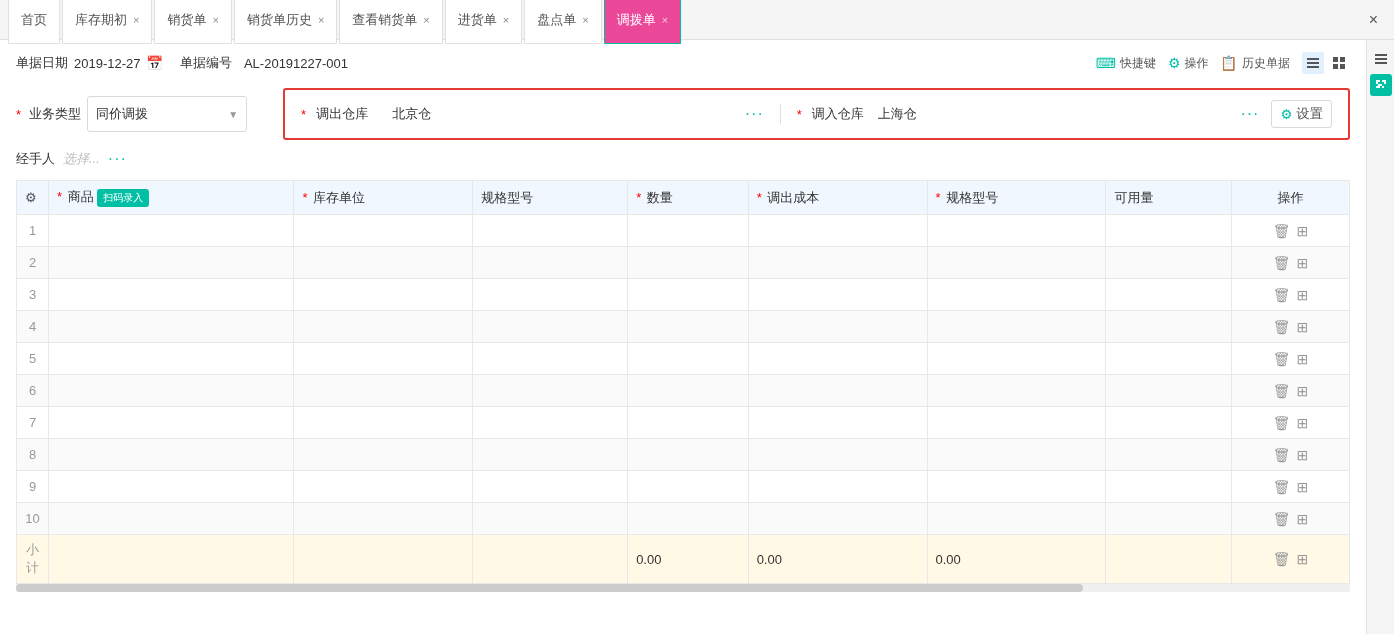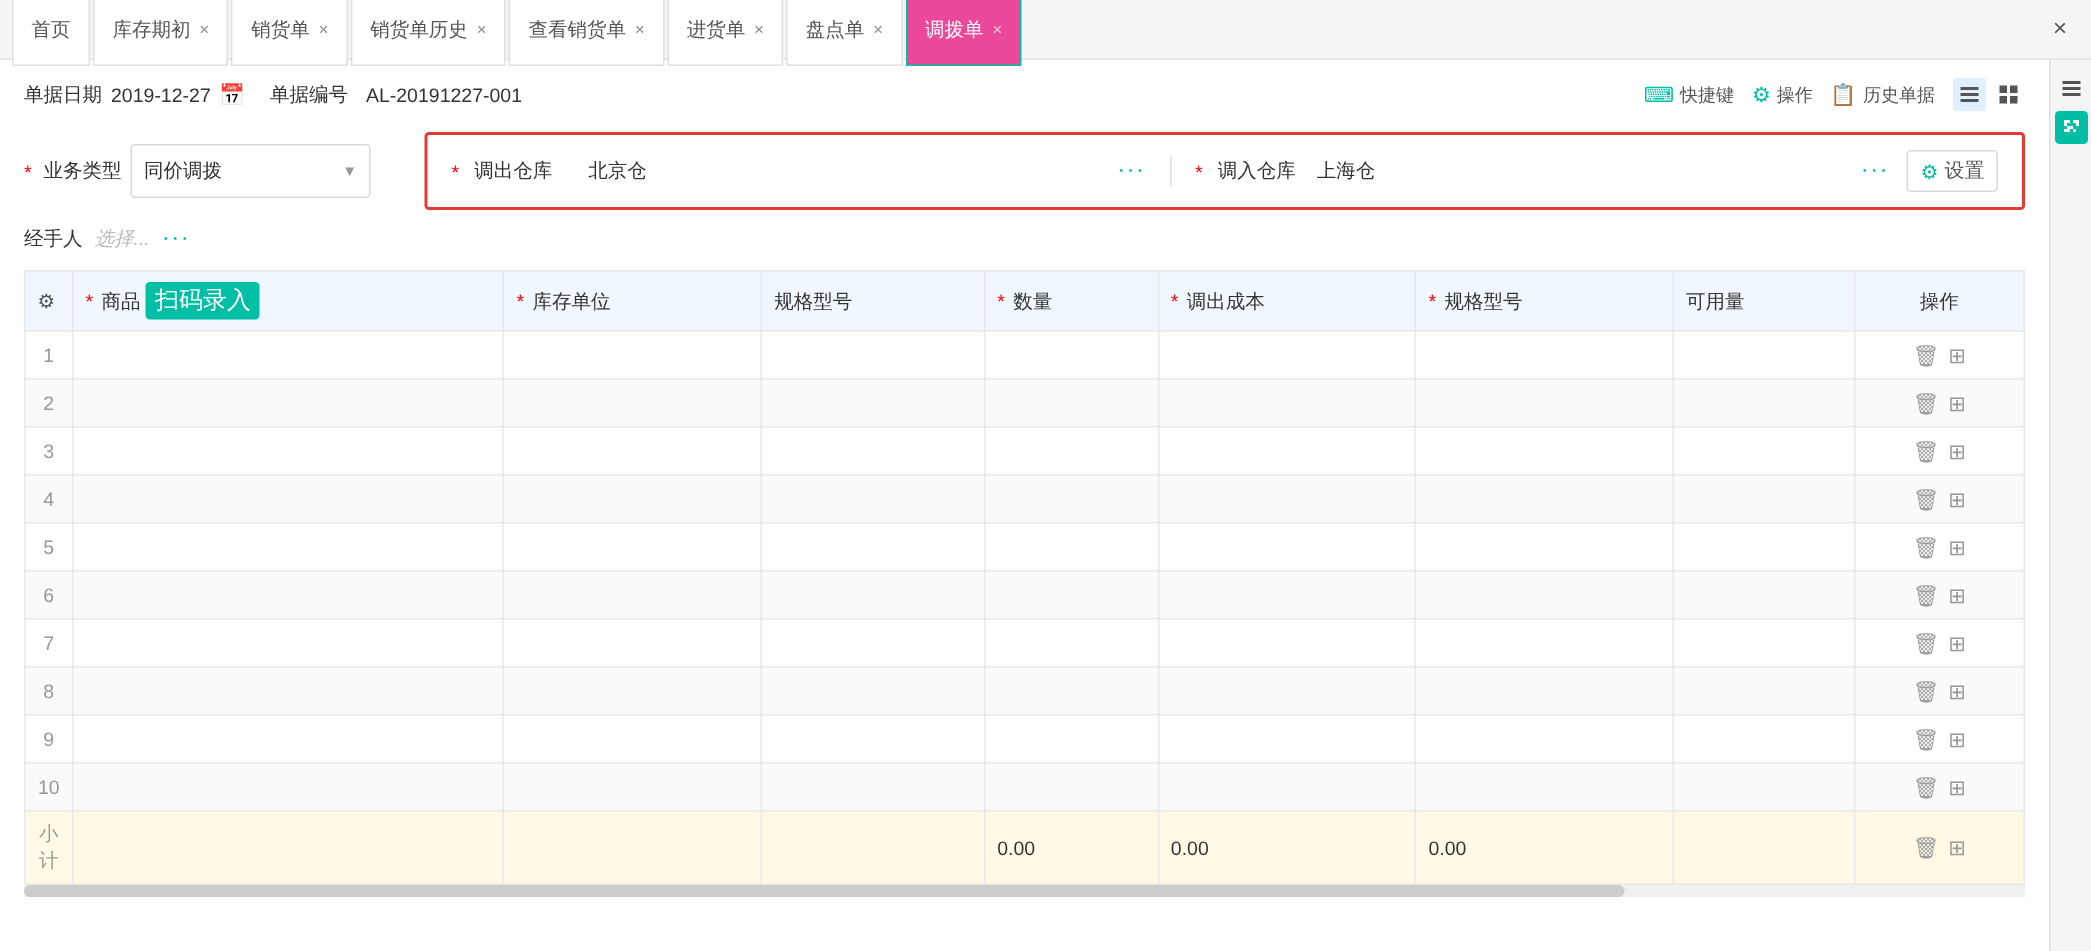--- a/index.html
+++ b/index.html
@@ -67,21 +67,21 @@
       border: 1px solid #e8e8e8; padding: 6px 8px; height: 32px;
     }
     .data-table tr:nth-child(odd) td { background: #fff; }
     .data-table tr:nth-child(even) td { background: #fafafa; }
     .row-num { color: #999; text-align: center; width: 30px; }
     .action-col { display: flex; align-items: center; gap: 6px; justify-content: center; }
     .action-icon { cursor: pointer; color: #999; font-size: 14px; }
     .subtotal-row td { background: #fff9e6 !important; font-weight: 500; }
     .scan-btn {
       background: #00bfa5; color: #fff; border: none; border-radius: 3px;
-      padding: 2px 6px; font-size: 16px; cursor: pointer; white-space: nowrap;
+      padding: 2px 6px; font-size: 10px; cursor: pointer; white-space: nowrap;
     }
     .th-settings { width: 32px; text-align: center; }
     .th-gear { color: #555; cursor: pointer; }
     
     
     .table-container { overflow-x: auto; }
     .scrollbar-area { height: 8px; background: #f0f0f0; margin-top: 0; }
     .scrollbar-thumb { height: 8px; width: 80%; background: #ccc; border-radius: 4px; }
     
     

